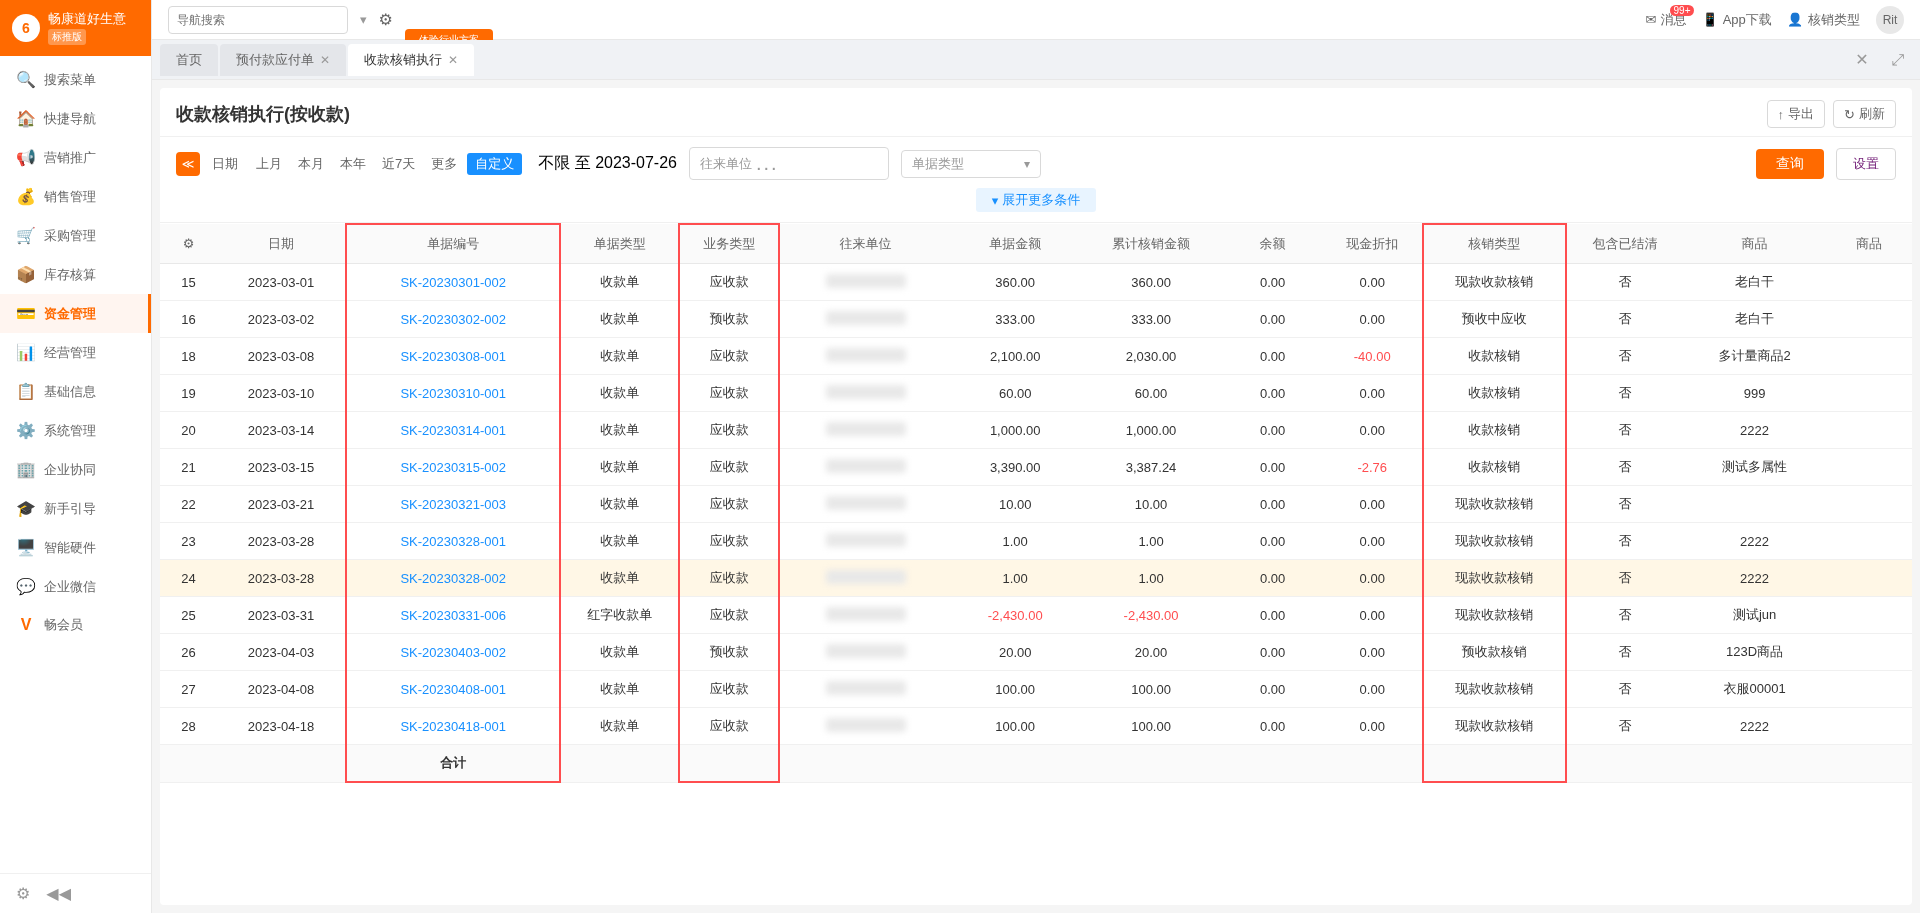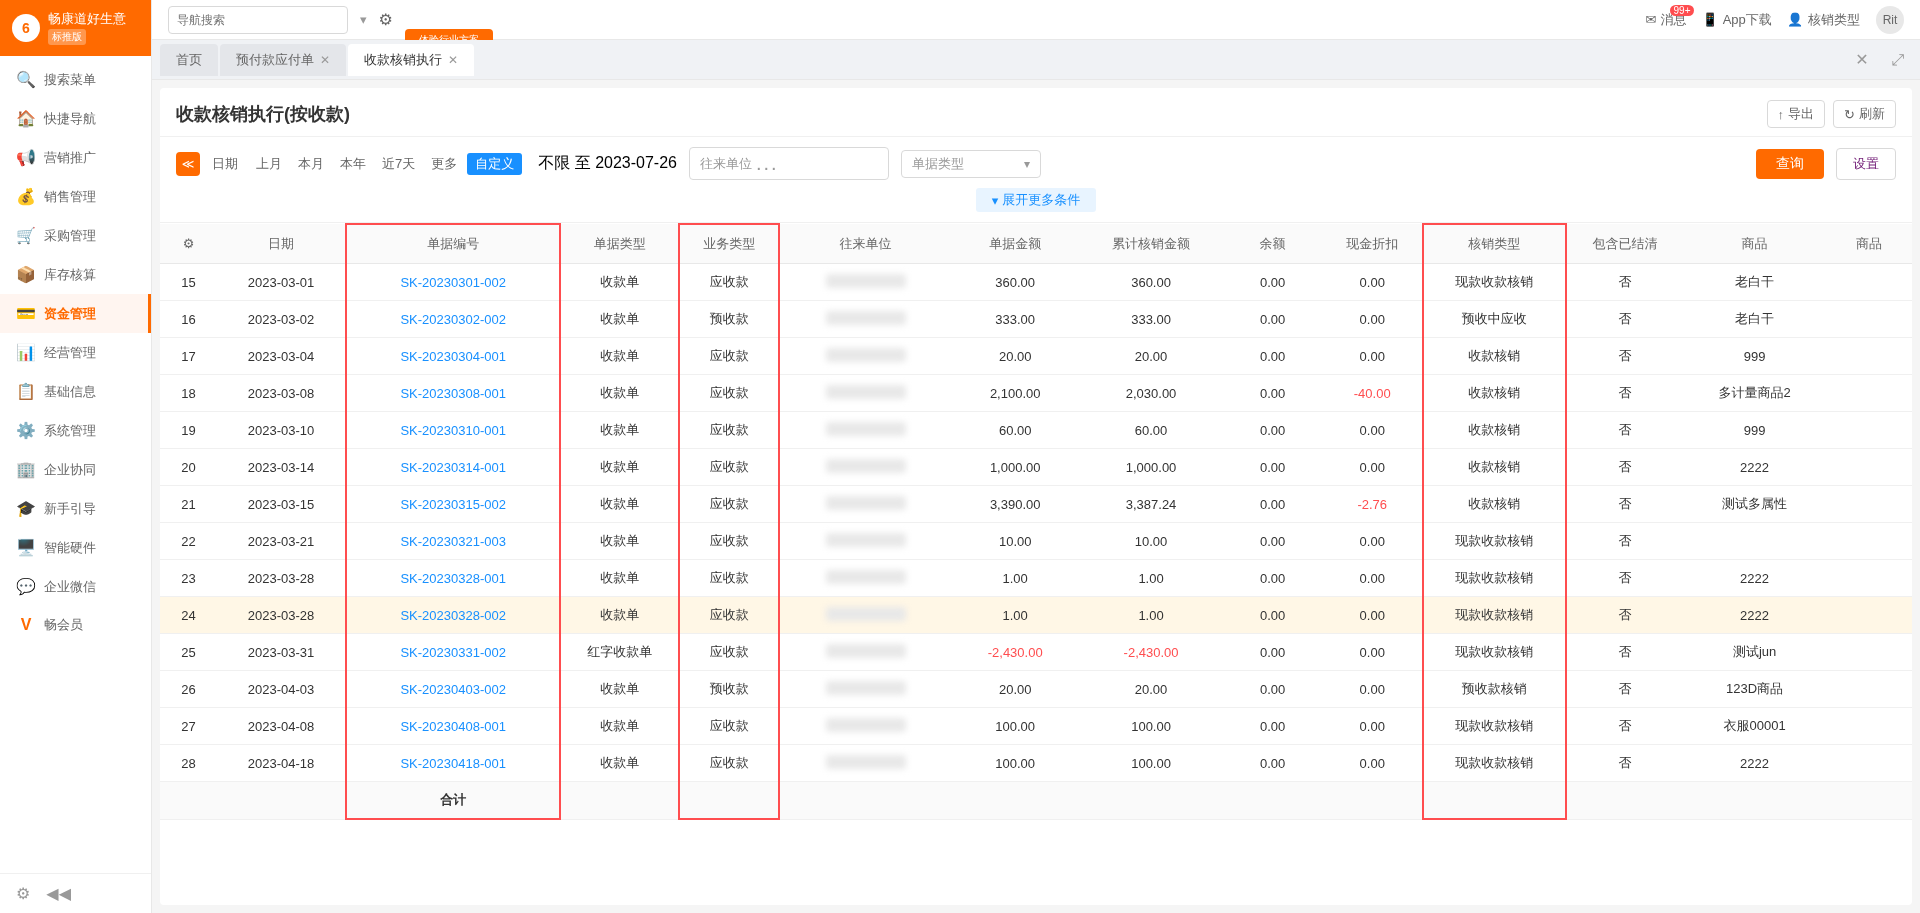--- a/index.html
+++ b/index.html
@@ -350,36 +350,20 @@
     <td class="col-amount">333.00</td>
     <td class="col-cum-amount">333.00</td>
     <td class="col-balance">0.00</td>
     <td class="col-discount">0.00</td>
     <td class="col-cancel-type col-cancel-type-td">预收中应收</td>
     <td class="col-include">否</td>
     <td class="col-goods">老白干</td>
     <td class="col-goods2"></td>
   </tr>
               <tr>
-    <td class="col-no">17</td>
-    <td class="col-date">2023-03-04</td>
-    <td class="col-order-no col-order-no-td"><a class="order-link" href="#">SK-20230304-001</a></td>
-    <td class="col-type">收款单</td>
-    <td class="col-biz-type col-biz-type-td">应收款</td>
-    <td class="col-partner"><span class="partner-blur"></span></td>
-    <td class="col-amount">20.00</td>
-    <td class="col-cum-amount">20.00</td>
-    <td class="col-balance">0.00</td>
-    <td class="col-discount">0.00</td>
-    <td class="col-cancel-type col-cancel-type-td">收款核销</td>
-    <td class="col-include">否</td>
-    <td class="col-goods">999</td>
-    <td class="col-goods2"></td>
-  </tr>
-              <tr>
     <td class="col-no">18</td>
     <td class="col-date">2023-03-08</td>
     <td class="col-order-no col-order-no-td"><a class="order-link" href="#">SK-20230308-001</a></td>
     <td class="col-type">收款单</td>
     <td class="col-biz-type col-biz-type-td">应收款</td>
     <td class="col-partner"><span class="partner-blur"></span></td>
     <td class="col-amount">2,100.00</td>
     <td class="col-cum-amount">2,030.00</td>
     <td class="col-balance">0.00</td>
     <td class="col-discount negative">-40.00</td>
@@ -480,21 +464,21 @@
     <td class="col-balance">0.00</td>
     <td class="col-discount">0.00</td>
     <td class="col-cancel-type col-cancel-type-td">现款收款核销</td>
     <td class="col-include">否</td>
     <td class="col-goods">2222</td>
     <td class="col-goods2"></td>
   </tr>
               <tr>
     <td class="col-no">25</td>
     <td class="col-date">2023-03-31</td>
-    <td class="col-order-no col-order-no-td"><a class="order-link" href="#">SK-20230331-002</a></td>
+    <td class="col-order-no col-order-no-td"><a class="order-link" href="#">SK-20230331-006</a></td>
     <td class="col-type">红字收款单</td>
     <td class="col-biz-type col-biz-type-td">应收款</td>
     <td class="col-partner"><span class="partner-blur"></span></td>
     <td class="col-amount negative">-2,430.00</td>
     <td class="col-cum-amount negative">-2,430.00</td>
     <td class="col-balance">0.00</td>
     <td class="col-discount">0.00</td>
     <td class="col-cancel-type col-cancel-type-td">现款收款核销</td>
     <td class="col-include">否</td>
     <td class="col-goods">测试jun</td>

